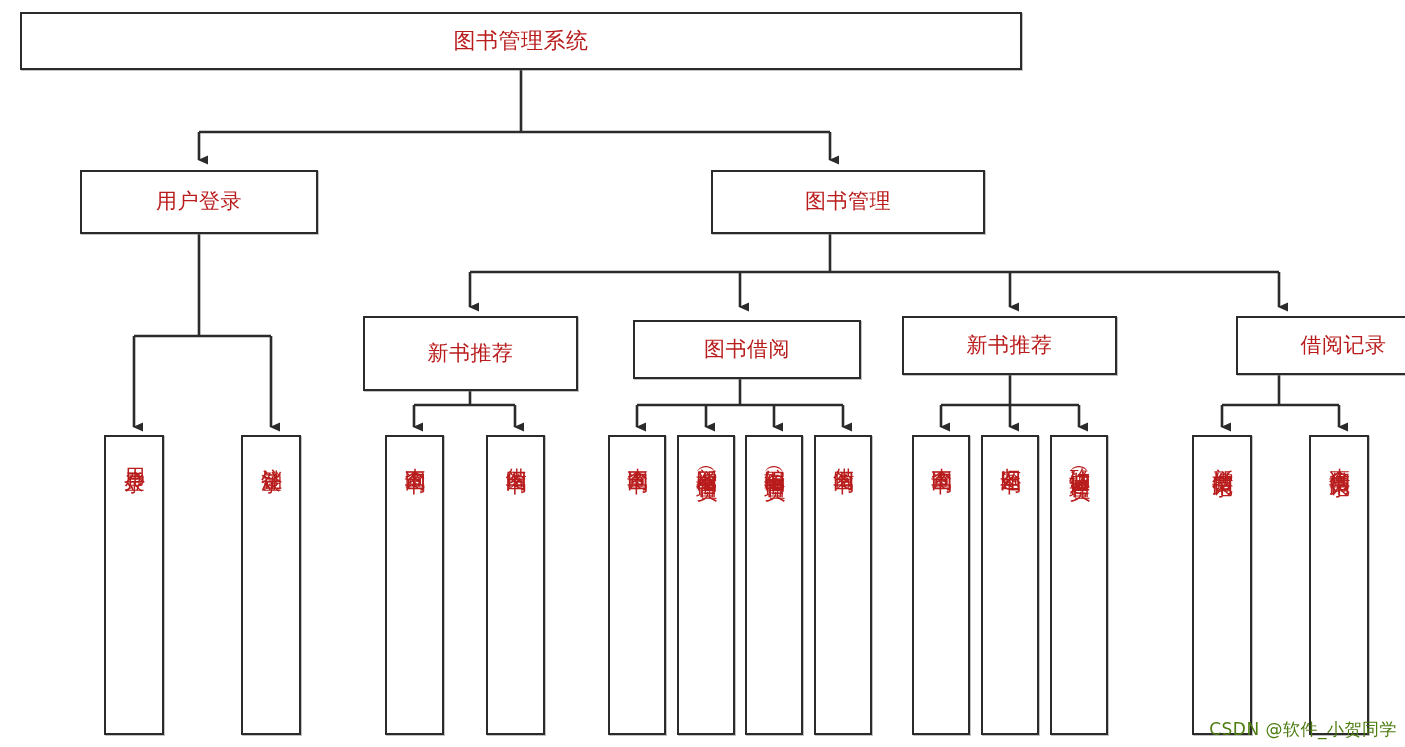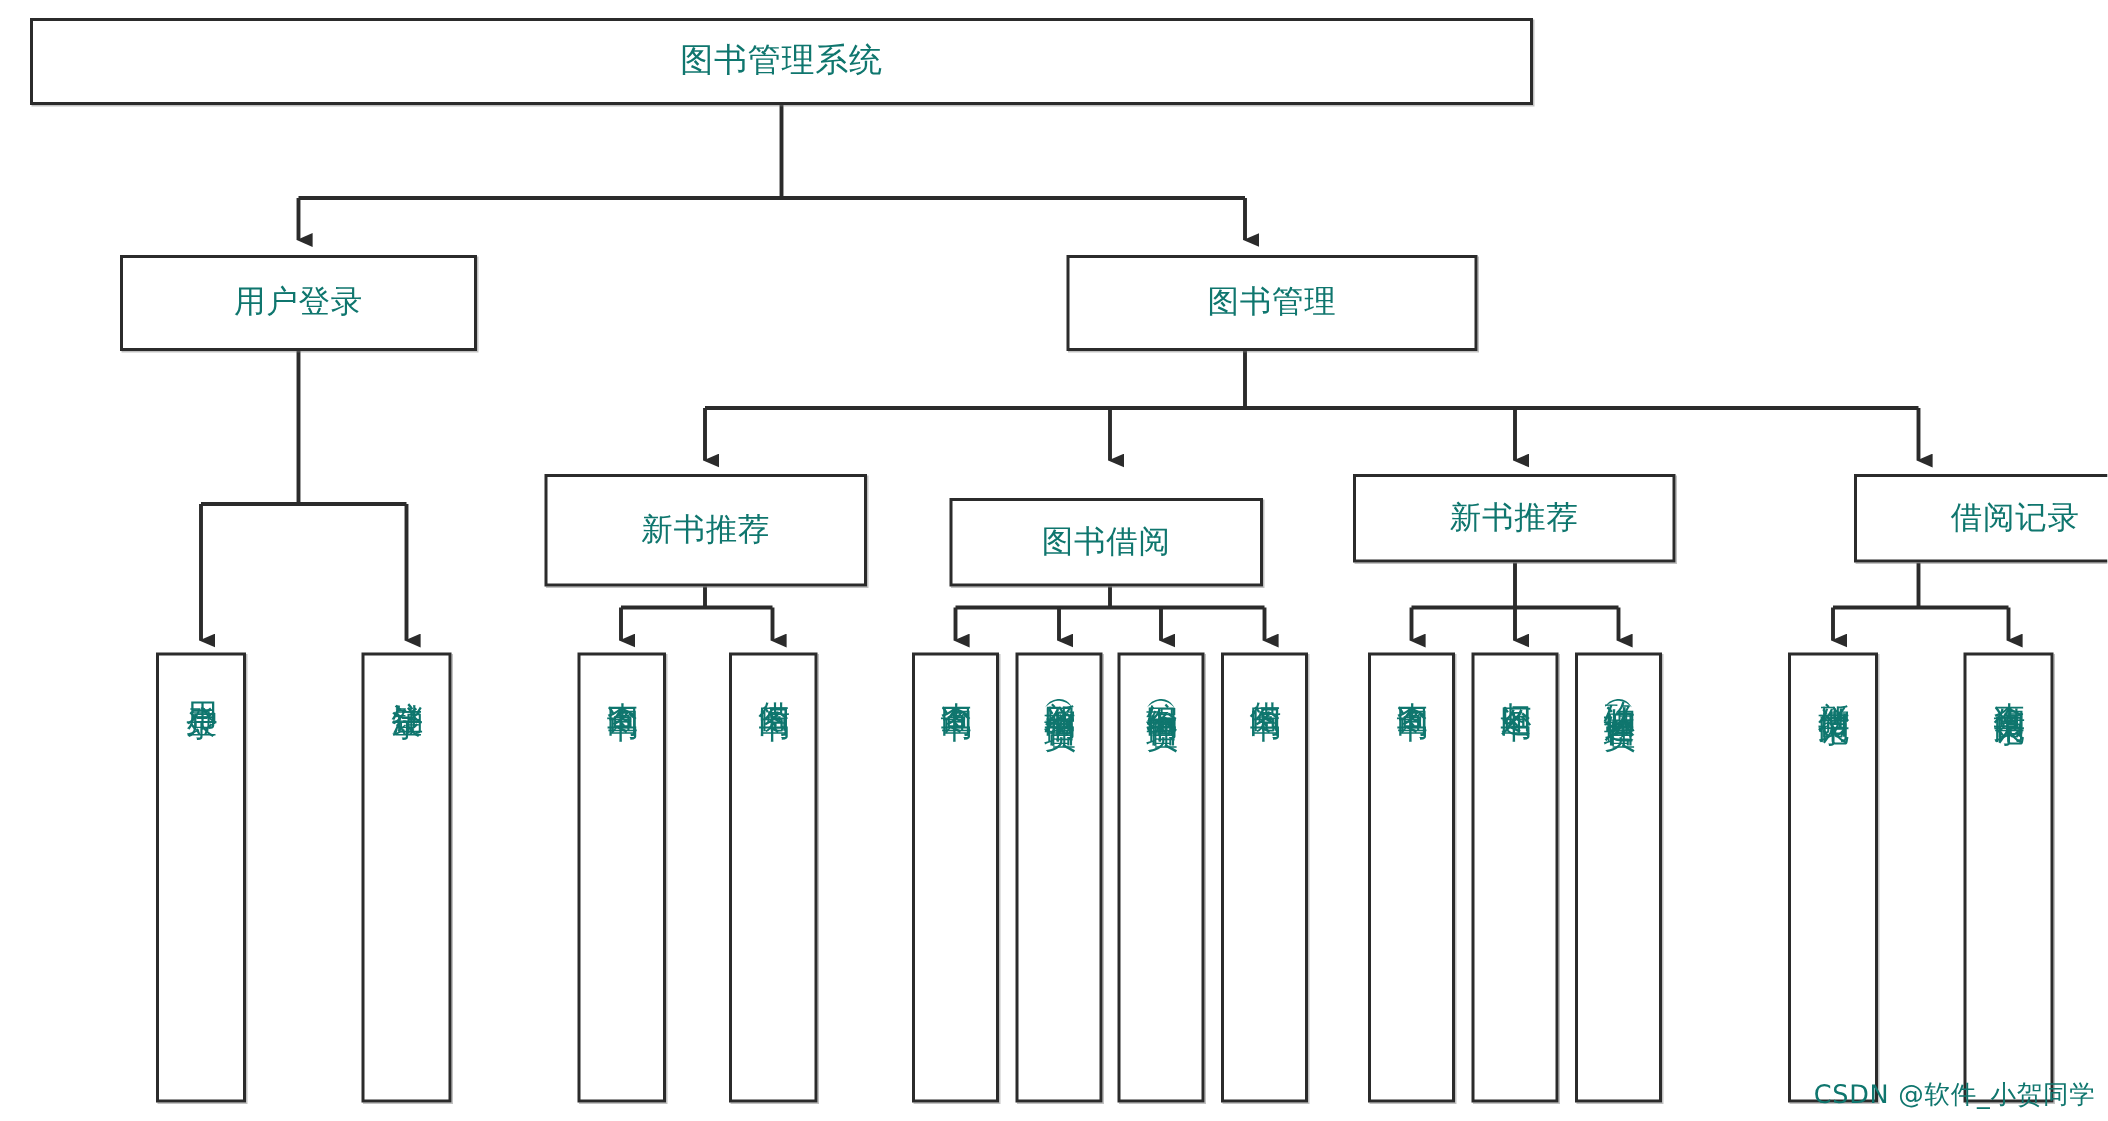--- a/index.html
+++ b/index.html
@@ -30,21 +30,21 @@
     position: absolute;
     box-sizing: border-box;
     border: 2px solid #2b2b2b;
     background: #ffffff;
     display: flex;
     align-items: center;
     justify-content: center;
     box-shadow: 1px 1px 0 rgba(120,120,120,0.45);
   }
   .node .label {
-    color: #0f766e;
+    color: #b91c1c;
     font-size: 21px;
     line-height: 1.22;
     letter-spacing: 0.5px;
     white-space: nowrap;
     text-align: center;
   }
   .node.root .label { font-size: 22px; }
   .node.leaf {
     align-items: flex-start;
     padding-top: 14px;
@@ -56,21 +56,21 @@
     line-height: 1.30;
     letter-spacing: 2px;
     white-space: normal;
     max-height: 100%;
   }
   #watermark {
     position: absolute;
     right: 8px;
     bottom: 6px;
     font-size: 17px;
-    color: #0f766e;
+    color: #4d7c0f;
     letter-spacing: 0.5px;
     white-space: nowrap;
     user-select: none;
   }
 </style>
 </head>
 <body>
 
 <div id="diagram-root">
 
@@ -134,21 +134,21 @@
   </div>
 
   <div class="node" style="left:711px; top:170px; width:274px; height:64px;">
     <span class="label">图书管理</span>
   </div>
 
   <div class="node" style="left:363px; top:316px; width:215px; height:75px;">
     <span class="label">新书推荐</span>
   </div>
 
-  <div class="node" style="left:633px; top:332px; width:209px; height:59px;">
+  <div class="node" style="left:633px; top:320px; width:228px; height:59px;">
     <span class="label">图书借阅</span>
   </div>
 
   <div class="node" style="left:902px; top:316px; width:215px; height:59px;">
     <span class="label">新书推荐</span>
   </div>
 
   <div class="node" style="left:1236px; top:316px; width:215px; height:59px;">
     <span class="label">借阅记录</span>
   </div>

